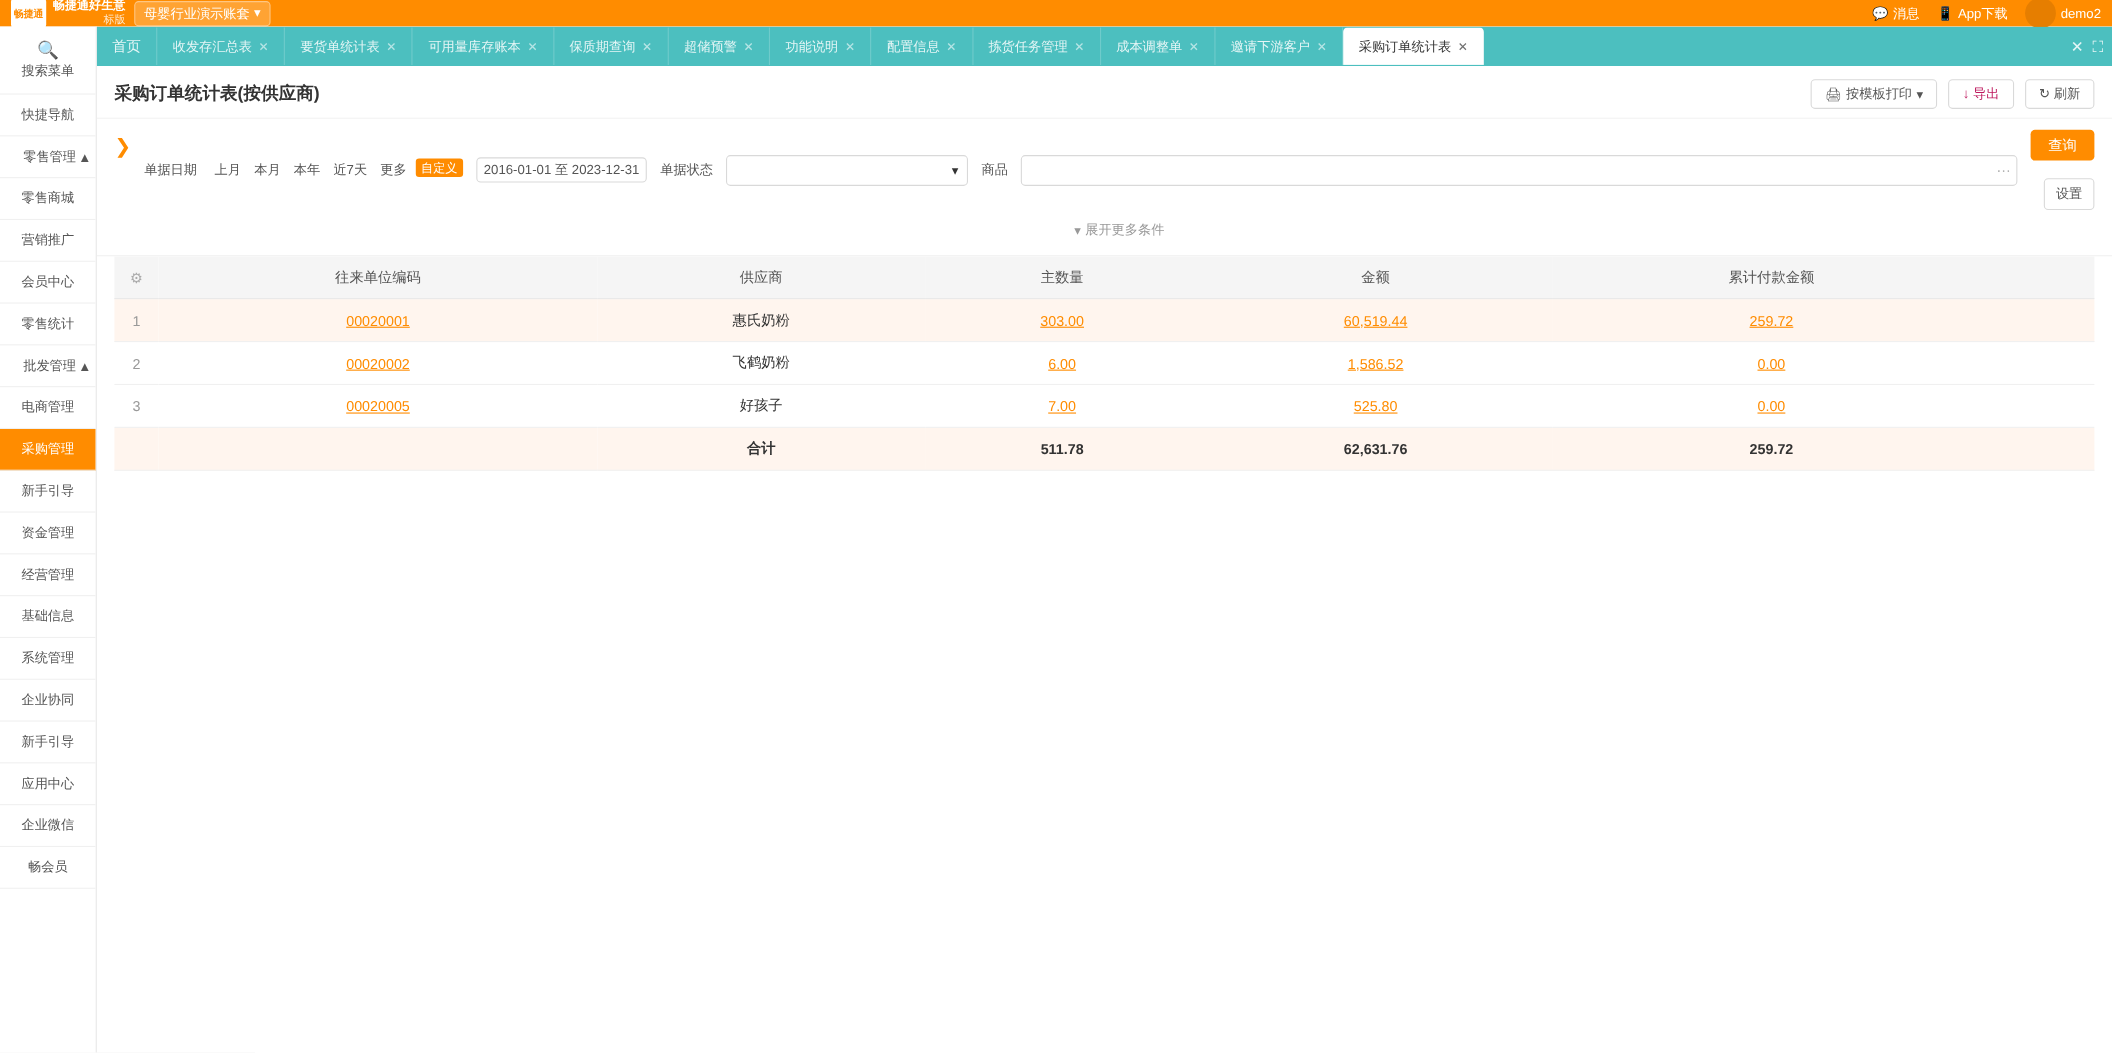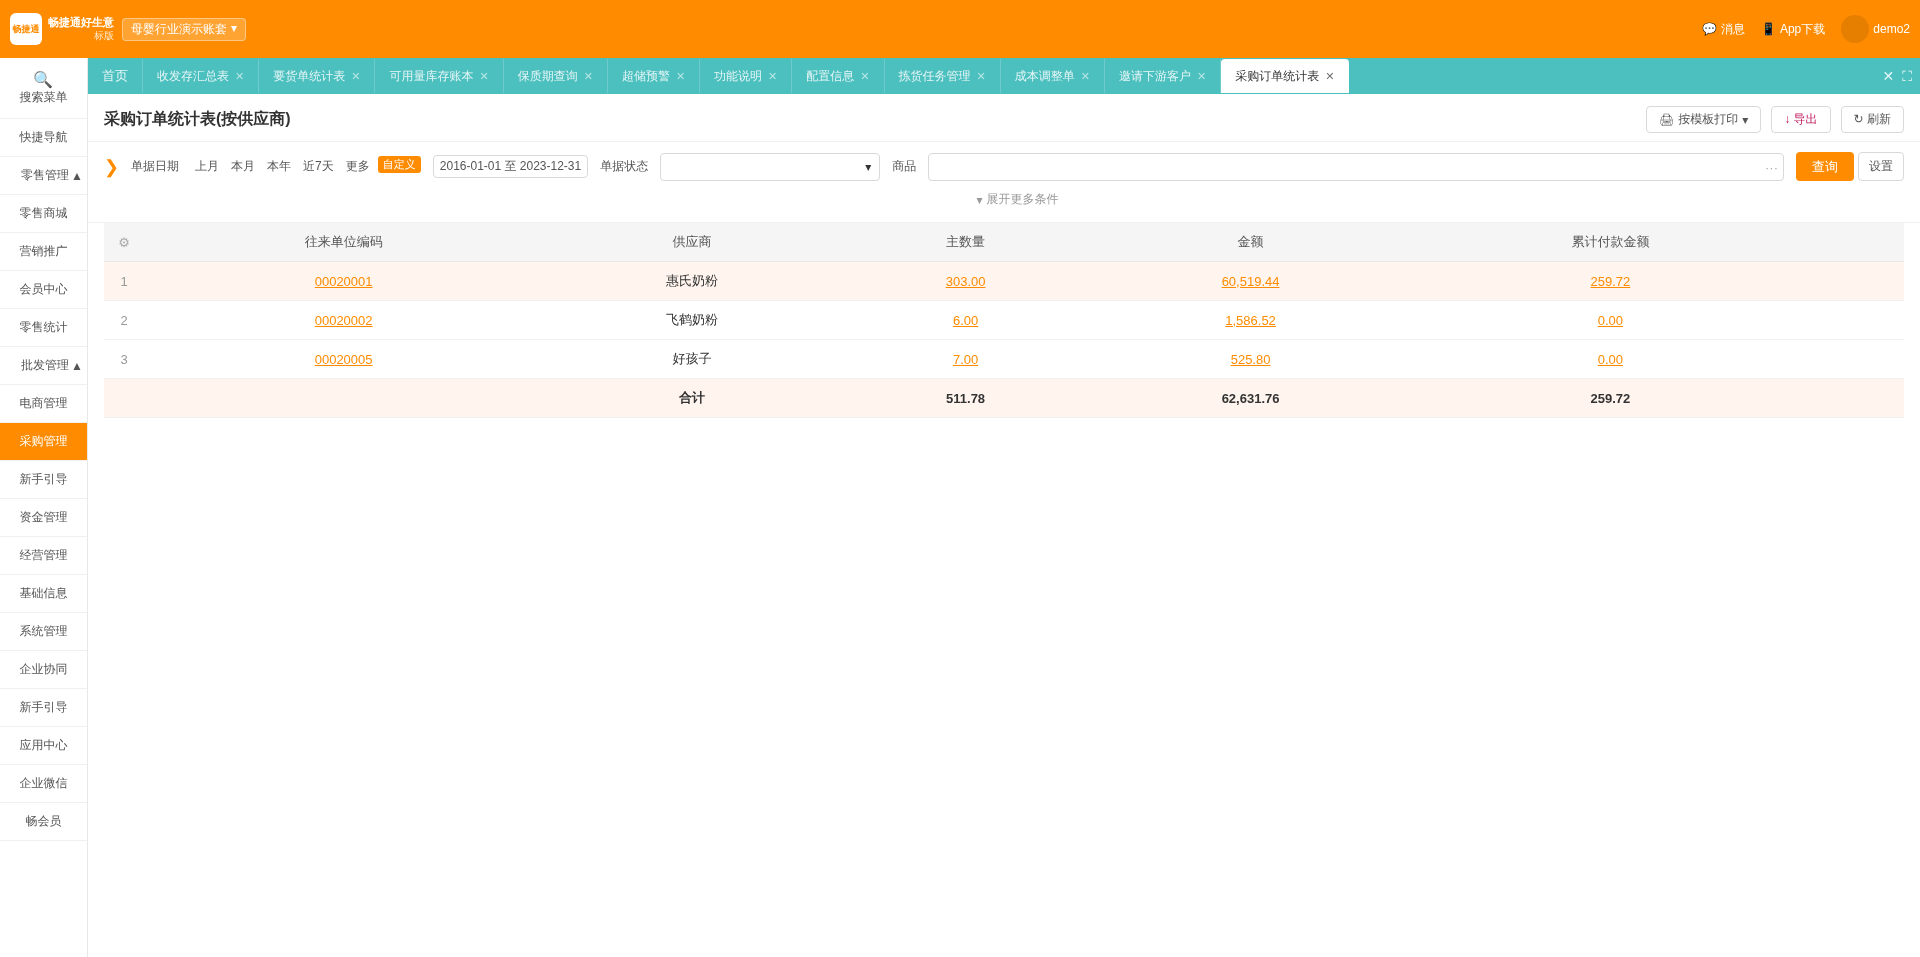--- a/index.html
+++ b/index.html
@@ -1,19 +1,19 @@
 <!DOCTYPE html>
 <html><head>
   <meta charset="utf-8">
   <style>
     * { box-sizing: border-box; margin: 0; padding: 0; }
     body { font-family: 'Microsoft YaHei', Arial, sans-serif; font-size: 13px; background: #f5f5f5; color: #333; display: flex; flex-direction: column; height: 957px; overflow: hidden; }
 
     
-    .top-bar { height: 58px; background: #ff8c00; display: flex; align-items: center; padding: 4px 10px; justify-content: space-between; flex-shrink: 0; }
+    .top-bar { height: 24px; background: #ff8c00; display: flex; align-items: center; padding: 4px 10px; justify-content: space-between; flex-shrink: 0; }
     .top-bar-left { display: flex; align-items: center; gap: 8px; }
     .logo-area { display: flex; align-items: center; gap: 6px; }
     .logo-icon { width: 32px; height: 32px; background: #fff; border-radius: 6px; display: flex; align-items: center; justify-content: center; font-size: 10px; color: #ff8c00; font-weight: bold; }
     .logo-text { color: #fff; font-size: 12px; line-height: 1.2; }
     .dropdown-selector { background: rgba(255,255,255,0.2); border: 1px solid rgba(255,255,255,0.4); border-radius: 4px; color: #fff; padding: 2px 8px; font-size: 12px; display: flex; align-items: flex-start; gap: 4px; cursor: pointer; }
     .top-bar-right { display: flex; align-items: center; gap: 16px; }
     .top-right-item { color: #fff; font-size: 12px; display: flex; align-items: center; gap: 4px; cursor: pointer; }
     .user-avatar { width: 28px; height: 28px; border-radius: 50%; background: #e67e00; display: flex; align-items: center; justify-content: center; color: #fff; font-size: 11px; }
 
     
@@ -72,21 +72,21 @@
     .row-highlighted { background: #fff5ee; }
     .cell-link { color: #ff8c00; text-decoration: underline; cursor: pointer; }
     .th-gear { cursor: pointer; color: #aaa; }
     .footer-row { background: #fff5ee; font-weight: bold; }
     .footer-row td { border-top: 1px solid #e8e8e8; }
 
     
     .expand-btn-row { display: flex; justify-content: center; padding: 4px 0; }
     .expand-btn { background: none; border: none; color: #999; font-size: 12px; cursor: pointer; display: flex; align-items: center; gap: 4px; }
 
-    .query-settings-col { display: flex; gap: 4px; }
+    .query-settings-col { display: flex; flex-direction: column; gap: 16px; align-items: flex-end; }
 
     .top-logo-wrap { display: flex; flex-direction: column; align-items: center; justify-content: center; }
   </style>
 </head>
 <body>
 
 <div style="display:flex; flex-direction:column; height:957px; overflow:hidden;">
 
   <div class="top-bar">
     <div class="top-bar-left">

